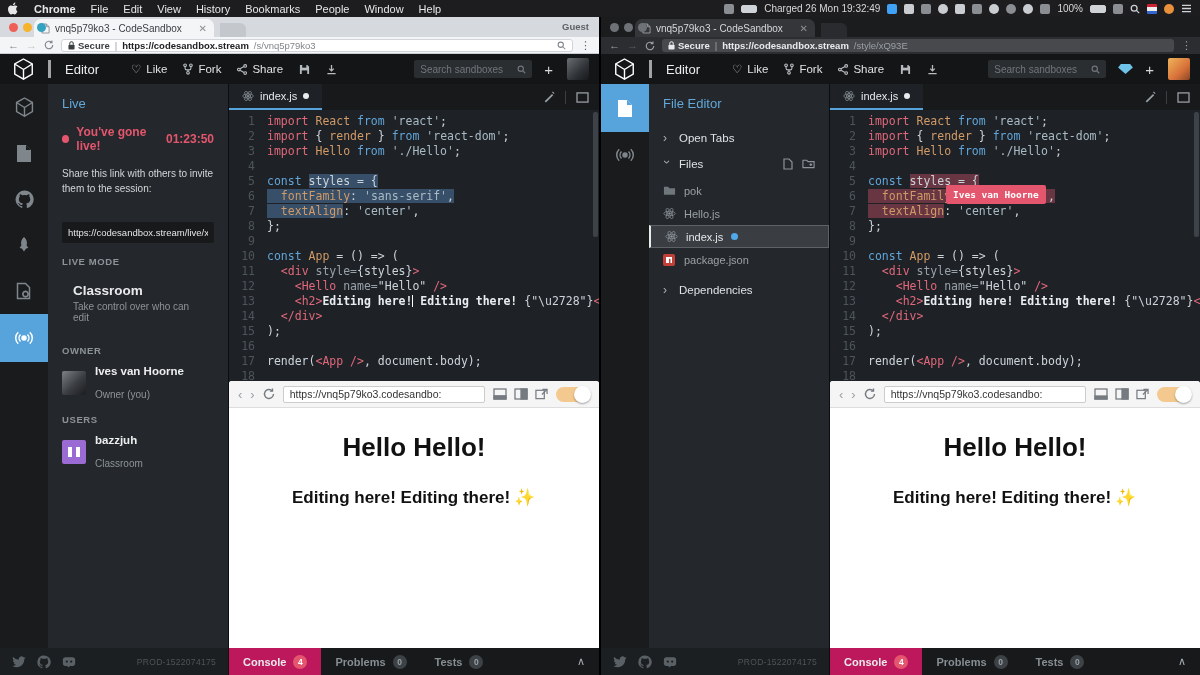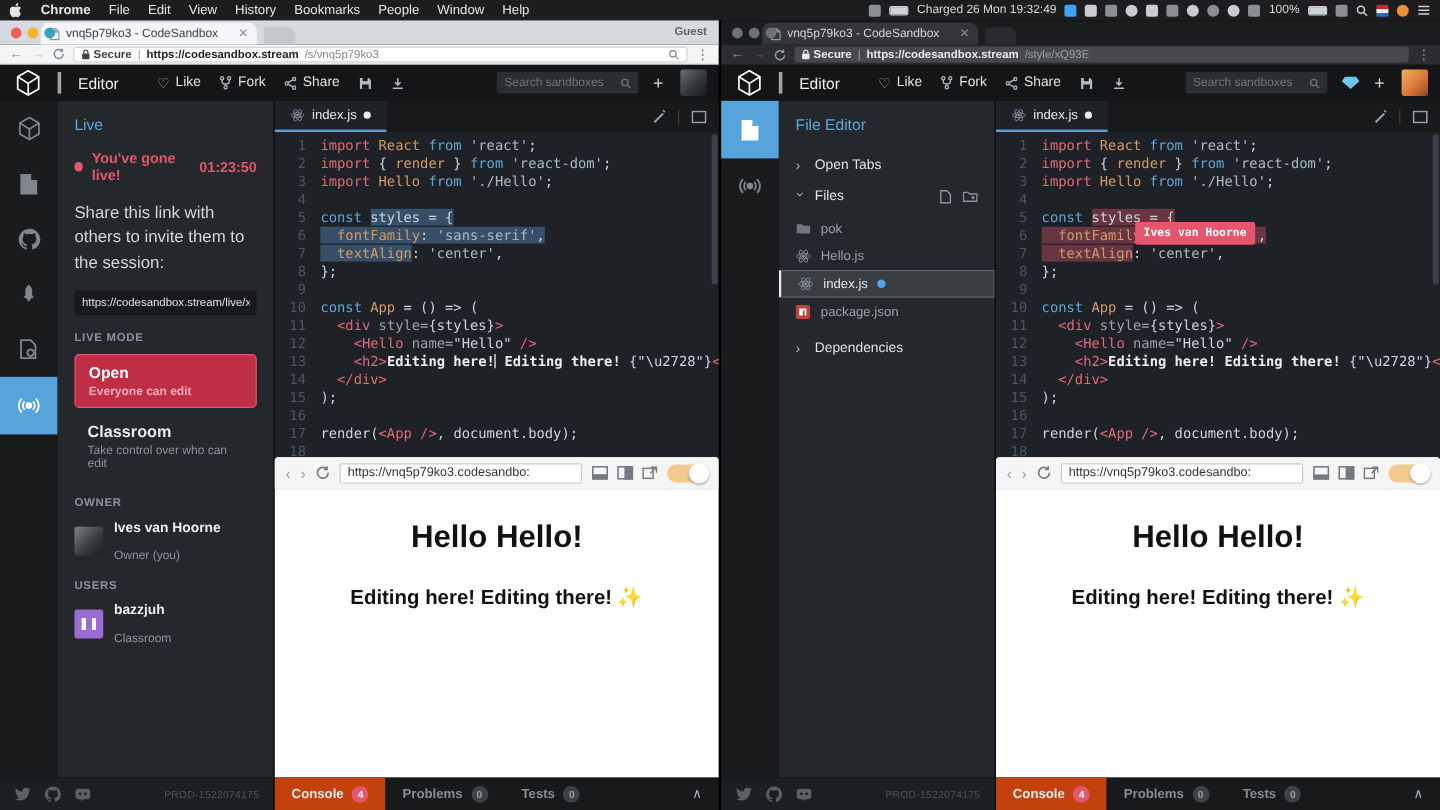--- a/index.html
+++ b/index.html
@@ -91,21 +91,21 @@
   .csb-footer { height:27px; background:#1c1f21; display:flex; align-items:center; gap:11px; padding:0 12px; }
   .csb-footer svg { color:#5a6166; }
   .build { margin-left:auto; font-size:8.5px; color:#4d5458; letter-spacing:.3px; }
 
   
   .panel-inner { padding:12px 14px; }
   .panel-title { font-size:13px; color:#62a8d8; margin-bottom:14px; }
   .live-banner { display:flex; align-items:center; font-weight:bold; color:#e4566d; font-size:12px; margin-bottom:14px; }
   .live-dot { width:8px; height:8px; border-radius:50%; background:#e4566d; margin-right:7px; }
   .live-timer { margin-left:auto; }
-  .share-text { font-size:14px; color:#d4d7d9; line-height:1.45; margin-bottom:14px; }
+  .share-text { font-size:10px; color:#d4d7d9; line-height:1.45; margin-bottom:26px; }
   .share-input { width:100%; background:#17191b; border:0; color:#e2e4e6; font-size:9.5px; padding:5px 6px; border-radius:2px; font-family:"Liberation Sans",sans-serif; }
   .mode-label { font-size:9.5px; font-weight:bold; color:#8d9499; letter-spacing:.6px; margin:13px 0 8px; }
   .btn-open { background:#bf2e44; border:1px solid #e4566d; border-radius:4px; padding:7px 11px; margin-bottom:4px; cursor:pointer; }
   .btn-open .t1 { color:#fff; font-weight:bold; font-size:13px; margin-bottom:3px; }
   .btn-open .t2 { color:#f0aeba; font-size:10px; font-weight:bold; }
   .btn-class { padding:8px 11px; }
   .btn-class .t1 { color:#e8eaec; font-weight:bold; font-size:13.5px; margin-bottom:3px; }
   .btn-class .t2 { color:#8d9499; font-size:10px; }
   .sect-label { font-size:9.5px; font-weight:bold; color:#8d9499; letter-spacing:.6px; margin:14px 0 9px; }
   .user-row { display:flex; align-items:center; gap:9px; margin-bottom:6px; }
@@ -157,21 +157,21 @@
   .toggle { width:34px; height:15px; border-radius:8px; background:#f3c98f; position:relative; }
   .toggle:after { content:""; position:absolute; right:-1px; top:-1px; width:17px; height:17px; border-radius:50%; background:#fff; box-shadow:0 1px 2px rgba(0,0,0,.35); }
   .pv-content { flex:1; text-align:center; color:#111; }
   .pv-h1 { font-size:26px; font-weight:bold; margin-top:24px; }
   .pv-h2 { font-size:17px; font-weight:bold; margin-top:24px; }
   .sparkle { color:#f0bf6b; }
 
   
   .consolebar { height:27px; background:#17191b; display:flex; align-items:center; }
   .cb-tab { height:27px; display:flex; align-items:center; gap:7px; padding:0 14px; font-size:11px; font-weight:bold; color:#878e93; }
-  .cb-tab.active { background:#c2410c; color:#e8eaec; }
+  .cb-tab.active { background:#be185d; color:#e8eaec; }
   .badge { min-width:14px; height:14px; border-radius:50%; font-size:8.5px; font-weight:bold; display:flex; align-items:center; justify-content:center; }
   .badge.red { background:#e4566d; color:#fff; }
   .badge.gray { background:#3d4247; color:#9aa1a6; }
   .cb-chev { margin-left:auto; padding-right:14px; color:#aab0b5; font-size:11px; }
 
   svg { display:block; }
 </style>
 </head>
 <body>
 
@@ -381,24 +381,20 @@
             <div class="panel-inner">
               <div class="panel-title">Live</div>
               <div class="live-banner">
                 <span class="live-dot"></span>
                 <span>You've gone live!</span>
                 <span class="live-timer">01:23:50</span>
               </div>
               <div class="share-text">Share this link with others to invite them to the session:</div>
               <input class="share-input" readonly="" value="https://codesandbox.stream/live/xC" style="">
               <div class="mode-label">LIVE MODE</div>
-              <div class="btn-open">
-                <div class="t1">Open</div>
-                <div class="t2">Everyone can edit</div>
-              </div>
               <div class="btn-class">
                 <div class="t1">Classroom</div>
                 <div class="t2">Take control over who can edit</div>
               </div>
               <div class="sect-label">OWNER</div>
               <div class="user-row">
                 <span class="uav ives"></span>
                 <span>
                   <div class="uname">Ives van Hoorne</div>
                   <div class="urole">Owner (you)</div>

